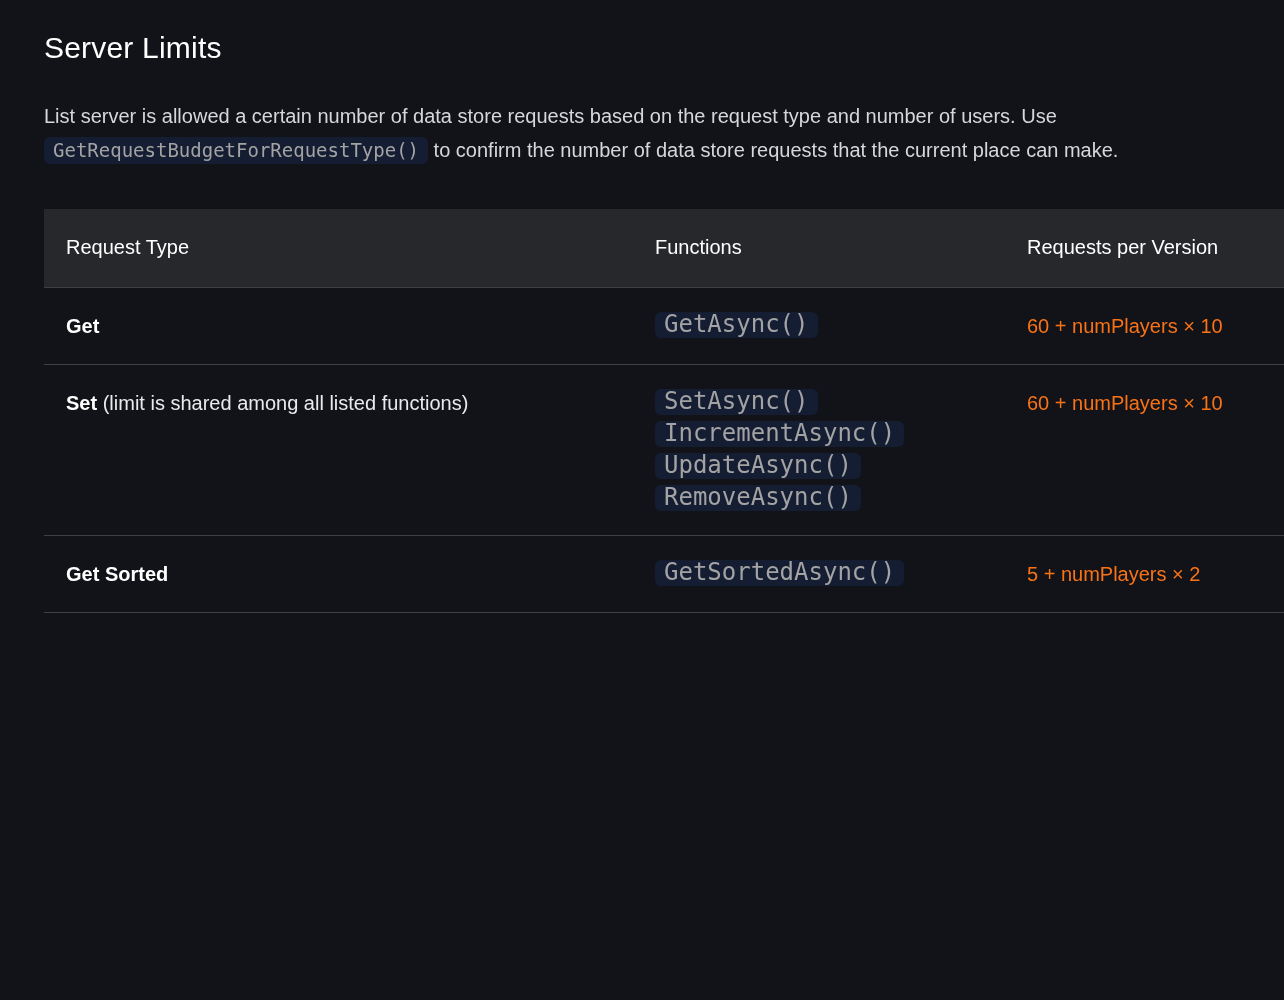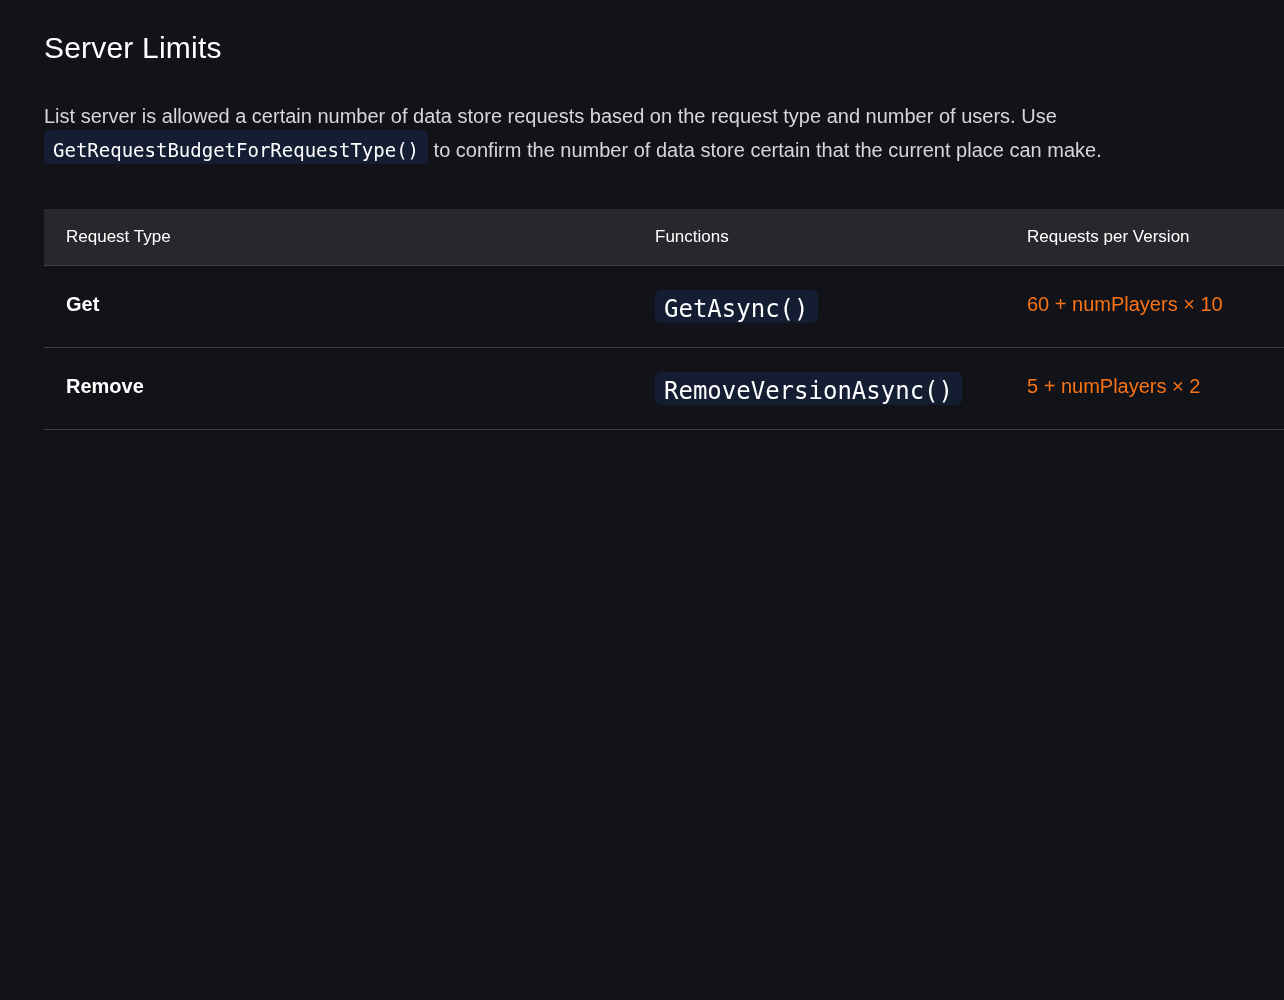--- a/index.html
+++ b/index.html
@@ -26,23 +26,23 @@
     margin: 33px 44px 0 44px;
     max-width: 1196px;
     font-size: 20px;
     line-height: 34px;
     color: #d5d7db;
     font-weight: 400;
   }
   .code-pill {
     font-family: "DejaVu Sans Mono", monospace;
     background: #151d33;
-    color: #ffffff;
+    color: #a3a3a3;
     border-radius: 6px;
-    padding: 9px 9px 3px 9px;
+    padding: 2px 9px 3px 9px;
     text-decoration: none;
     white-space: nowrap;
     cursor: pointer;
   }
   .code-pill.inline {
     font-size: 19px;
   }
   table.limits {
     margin-left: 44px;
     margin-top: 42px;
@@ -50,25 +50,25 @@
     border-collapse: collapse;
     table-layout: fixed;
   }
   col.c1 { width: 47.5%; }
   col.c2 { width: 30%; }
   col.c3 { width: 22.5%; }
   thead tr {
     background: #26282c;
   }
   th {
-    height: 56px;
+    height: 78px;
     text-align: left;
     vertical-align: middle;
     padding: 0 22px;
-    font-size: 17px;
+    font-size: 20px;
     font-weight: 400;
     color: #ffffff;
     border-bottom: 1px solid #3d3f44;
     margin-top: 26px;
   }
   tbody td {
     vertical-align: top;
     padding: 24px 22px;
     border-bottom: 1px solid #3d3f44;
     font-size: 20px;
@@ -93,21 +93,21 @@
     font-weight: 400;
   }
 </style>
 </head>
 <body>
 
 <div class="page">
 
   <h2 class="page-title">Server Limits</h2>
 
-  <p class="intro"><span>List server is allowed a certain number of data store requests based on the request type and number of users. Use </span><a class="code-pill inline">GetRequestBudgetForRequestType()</a><span> to confirm the number of data store certain that the current place can make.</span></p>
+  <p class="intro"><span>List server is allowed a certain number of data store requests based on the request type and number of users. Use </span><a class="code-pill inline">GetRequestBudgetForRequestType()</a><span> to confirm the number of data store requests that the current place can make.</span></p>
 
   <table class="limits">
     <colgroup>
       <col class="c1">
         <col class="c2">
         <col class="c3">
     </colgroup>
     <thead>
       <tr>
         <th>Request Type</th>
@@ -121,31 +121,45 @@
       <span class="t-bold">Get</span><span class="t-note"></span>
     </td>
     <td class="c-fn">
       <div class="fn-stack">
               <a class="code-pill">GetAsync()</a>
             </div>
     </td>
     <td class="c-rate">60 + numPlayers × 10</td>
   </tr>
 
-
-
-
+  <tr>
+    <td class="c-type">
+      <span class="t-bold">Set</span><span class="t-note"> (limit is shared among all listed functions)</span>
+    </td>
+    <td class="c-fn">
+      <div class="fn-stack">
+              <a class="code-pill">SetAsync()</a>
+              <a class="code-pill">IncrementAsync()</a>
+              <a class="code-pill">UpdateAsync()</a>
+              <a class="code-pill">RemoveAsync()</a>
+            </div>
+    </td>
+    <td class="c-rate">60 + numPlayers × 10</td>
+  </tr>
 
   <tr>
     <td class="c-type">
-      <span class="t-bold">Remove</span><span class="t-note"></span>
+      <span class="t-bold">Get Sorted</span><span class="t-note"></span>
     </td>
     <td class="c-fn">
       <div class="fn-stack">
-              <a class="code-pill">RemoveVersionAsync()</a>
+              <a class="code-pill">GetSortedAsync()</a>
             </div>
     </td>
     <td class="c-rate">5 + numPlayers × 2</td>
   </tr>
+
+
+
 </tbody>
   </table>
 
 </div>
 
 </body></html>

